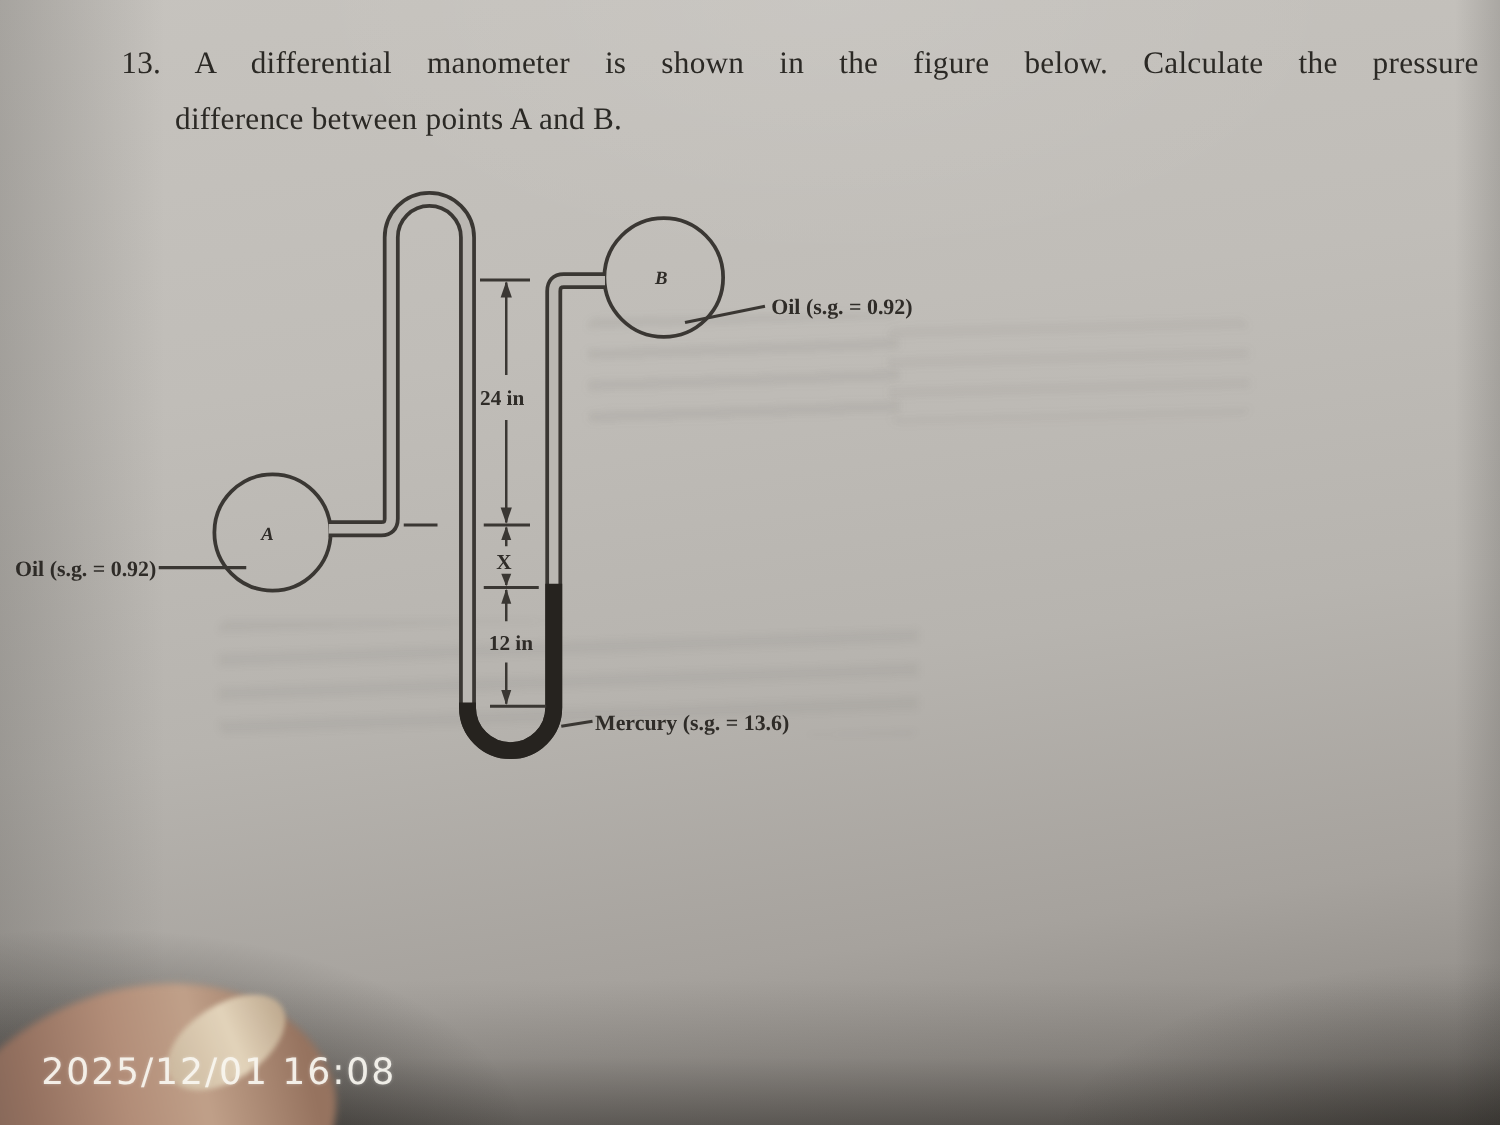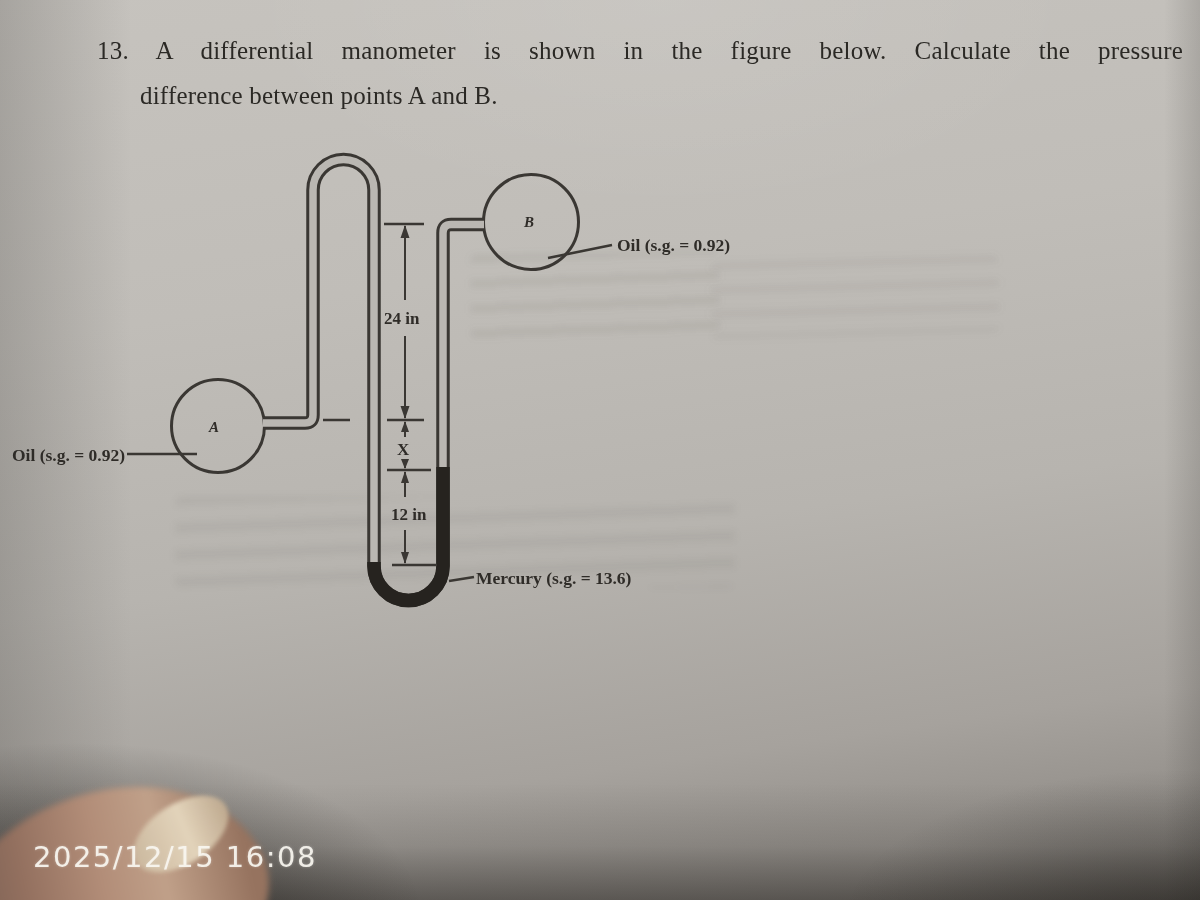--- a/index.html
+++ b/index.html
@@ -113,13 +113,13 @@
   <text x="384" y="324" font-size="17" font-weight="bold">24 in</text>
   <text x="397" y="455" font-size="17" font-weight="bold">X</text>
   <text x="391" y="520" font-size="17" font-weight="bold">12 in</text>
 </svg>
 
 <div class="abs vignette"></div>
 
 <div class="abs finger"></div>
 <div class="abs fingernail"></div>
 
-<div class="abs timestamp">2025/12/15 16:08</div>
+<div class="abs timestamp">2025/12/01 16:08</div>
 
 </body></html>

